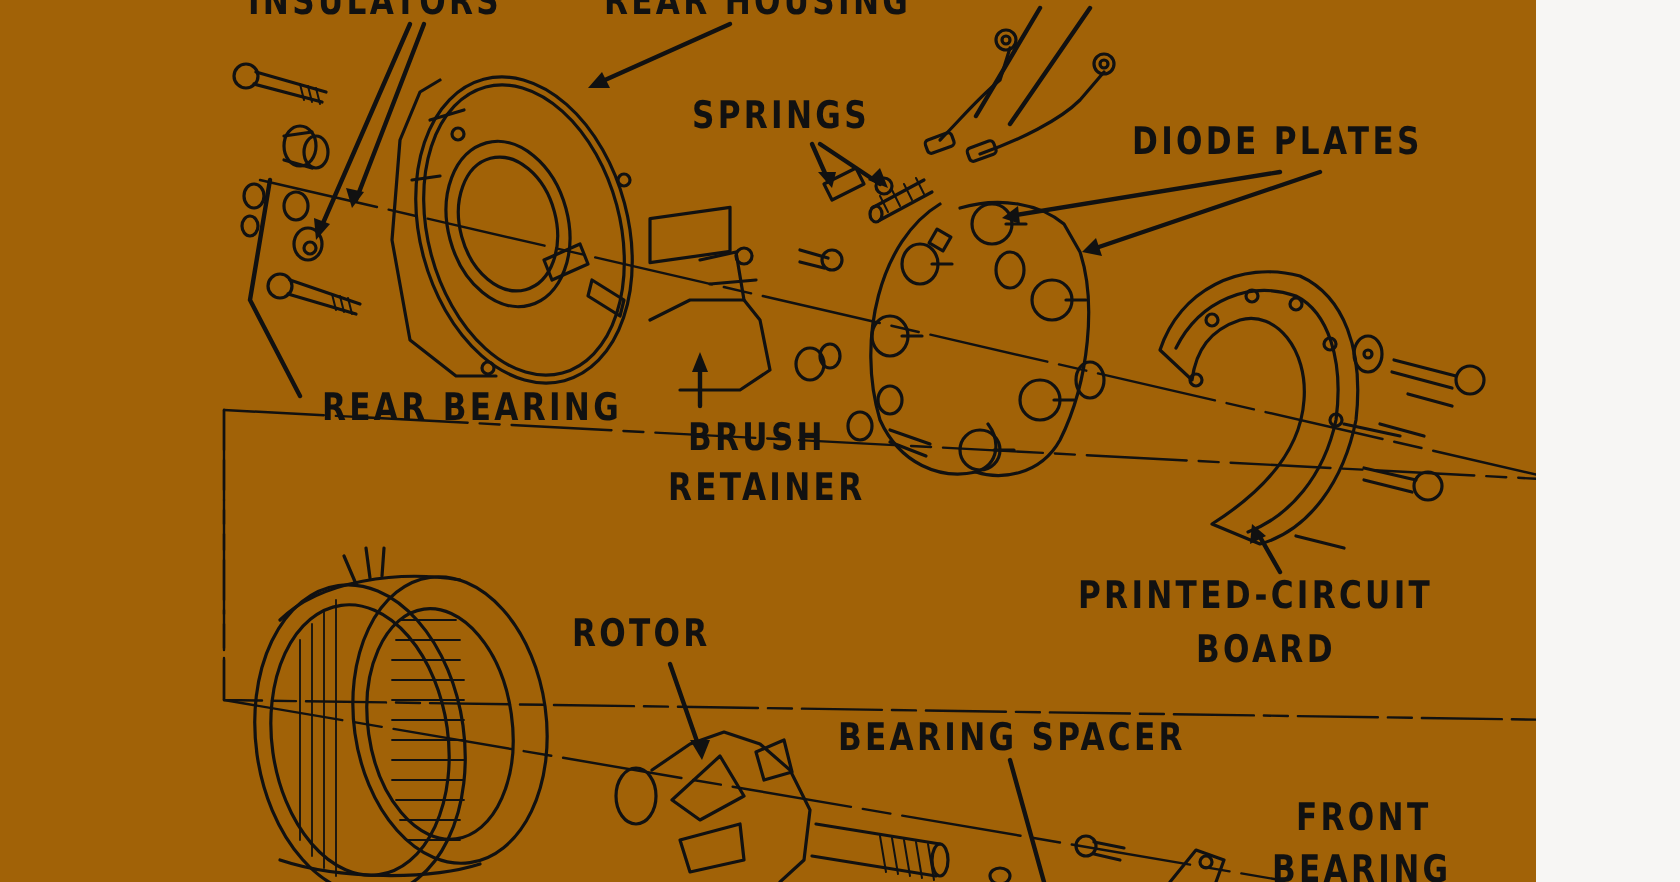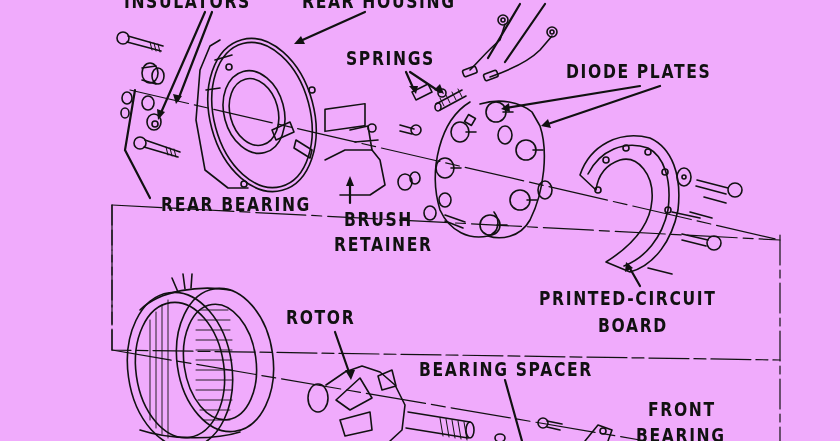--- a/index.html
+++ b/index.html
@@ -1,18 +1,18 @@
 <!DOCTYPE html>
 <html><head>
 <meta charset="utf-8">
 <style>
   html, body { margin: 0; padding: 0; background: #f7f6f4; }
   #canvas {
-    position: relative; width: 840px; height: 441px; overflow: hidden;
-    background: #f0abfc;
+    position: relative; width: 768px; height: 441px; overflow: hidden;
+    background: #a16207;
   }
   svg.art { position: absolute; left: 0; top: 0; width: 840px; height: 441px; }
   .lbl {
     position: absolute; font-family: "DejaVu Sans", sans-serif;
     font-weight: bold; color: #111; letter-spacing: 2px;
     font-size: 19px; line-height: 22px; white-space: nowrap;
     transform: scaleX(0.82); transform-origin: left top;
   }
 </style>
 </head>

